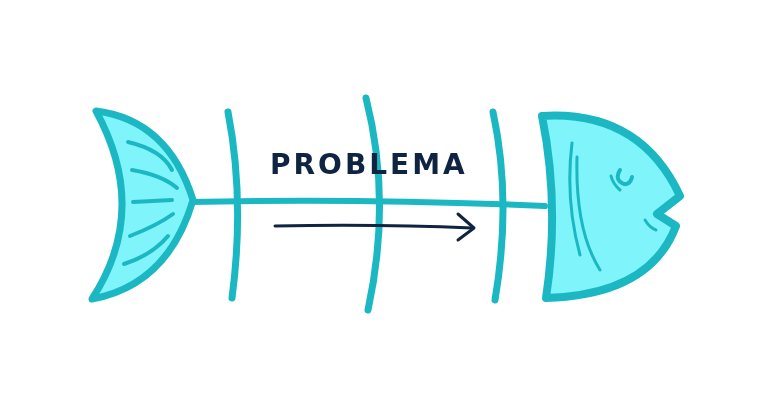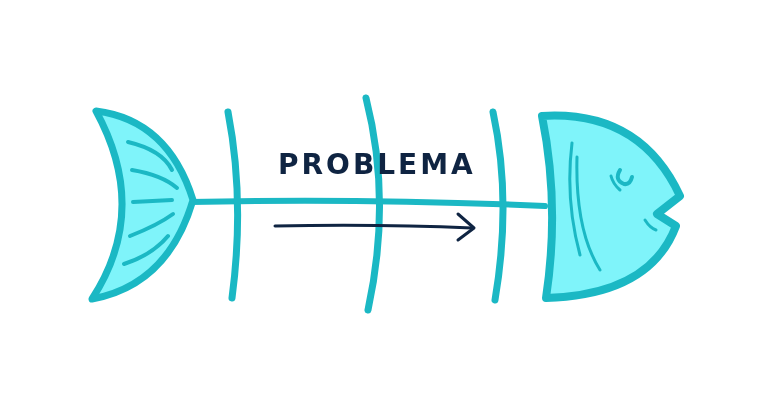--- a/index.html
+++ b/index.html
@@ -1,20 +1,20 @@
 <!DOCTYPE html>
 <html><head>
   <meta charset="utf-8">
   <style>
     html, body { margin: 0; padding: 0; background: #ffffff; }
     body { width: 768px; height: 401px; overflow: hidden; position: relative; }
     #stage { position: absolute; left: 0; top: 0; width: 768px; height: 401px; }
     .label {
       position: absolute;
-      left: 278px; top: 151px;
+      left: 270px; top: 151px;
       font-family: "DejaVu Sans", sans-serif;
       font-weight: bold;
       font-size: 28px;
       letter-spacing: 3px;
       line-height: 1;
     }
   </style>
 </head>
 <body>
 

